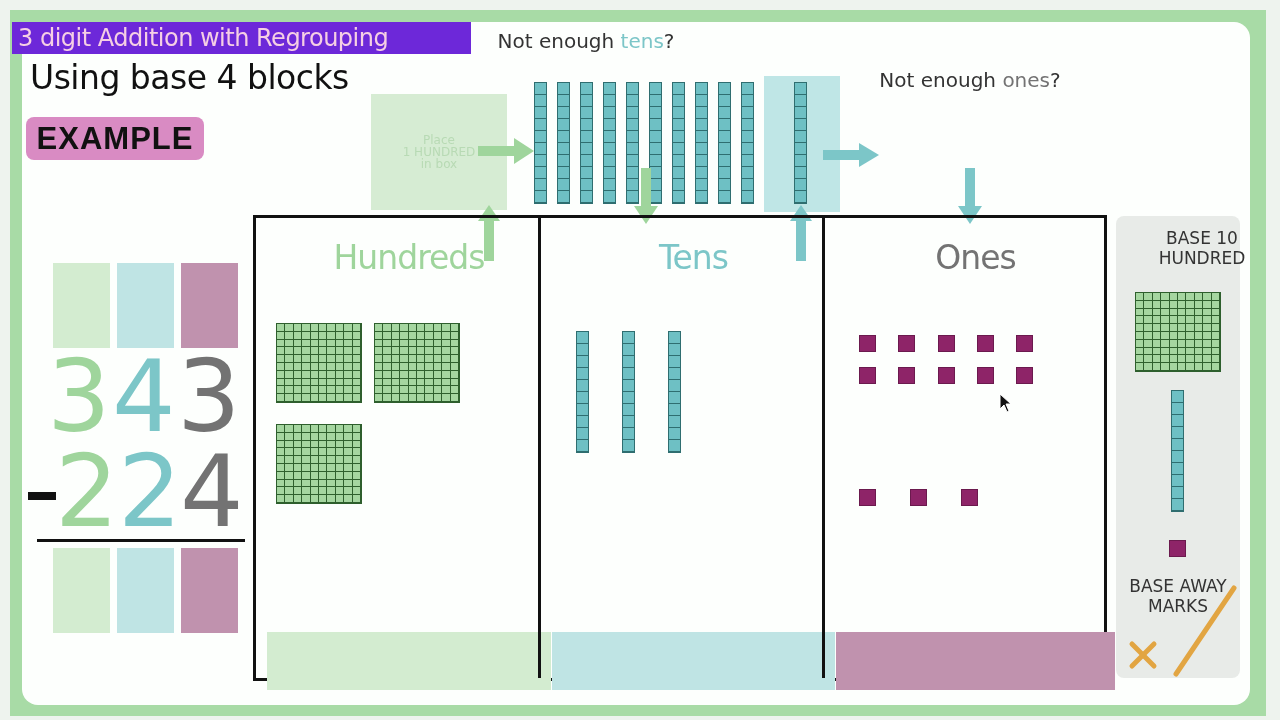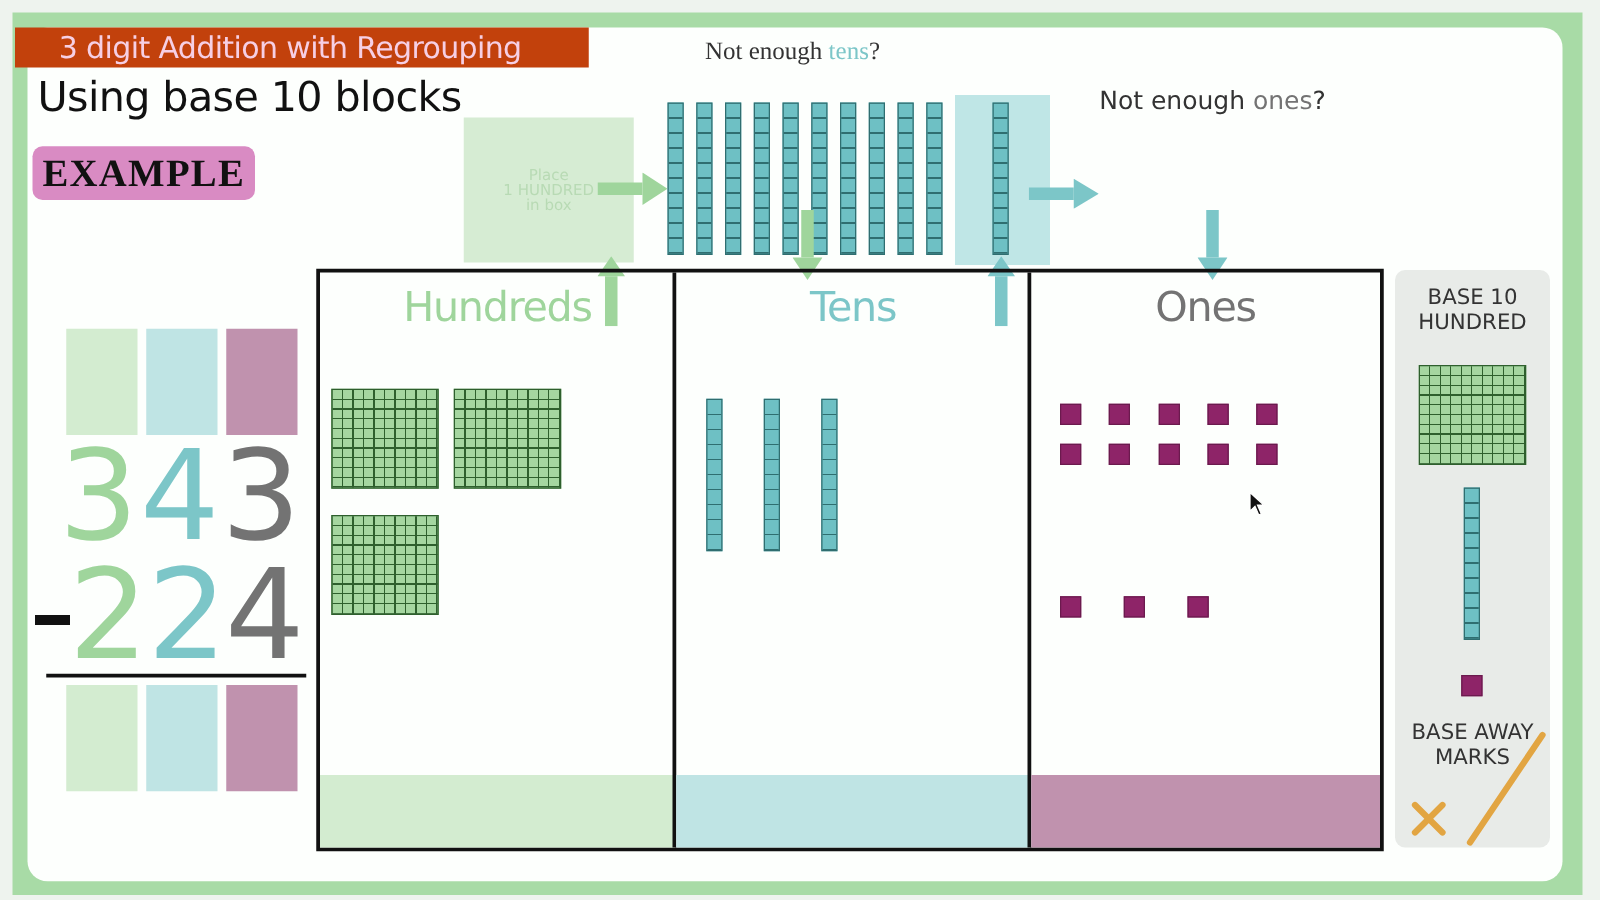--- a/index.html
+++ b/index.html
@@ -1,57 +1,57 @@
 <!DOCTYPE html>
 <html><head>
 <meta charset="utf-8">
 <style>
   html,body{margin:0;padding:0;}
   body{width:1280px;height:720px;background:#eef3ee;position:relative;overflow:hidden;font-family:"DejaVu Sans",sans-serif;}
   .frame{position:absolute;left:10px;top:10px;width:1256px;height:706px;background:#a8dba6;}
   .inner{position:absolute;left:22px;top:22px;width:1228px;height:683px;background:#fdfffd;border-radius:16px;}
   .abs{position:absolute;}
-  .title-bar{left:12px;top:22px;width:459px;height:32px;background:#c2410c;color:#f6cfe4;font-size:24px;line-height:32px;padding-left:35px;box-sizing:border-box;white-space:nowrap;font-family:"DejaVu Sans",sans-serif;letter-spacing:-0.5px;}
+  .title-bar{left:12px;top:22px;width:459px;height:32px;background:#6d28d9;color:#f6cfe4;font-size:24px;line-height:32px;padding-left:6px;box-sizing:border-box;white-space:nowrap;font-family:"DejaVu Sans",sans-serif;letter-spacing:-0.5px;}
   .subtitle{left:30px;top:58px;font-size:33px;color:#111;white-space:nowrap;font-family:"DejaVu Sans",sans-serif;letter-spacing:-0.5px;}
-  .example{left:26px;top:117px;width:178px;height:43px;background:#d98bc3;border-radius:8px;color:#111;font-size:31px;font-weight:bold;line-height:44px;text-align:center;font-family:Liberation Serif, serif;letter-spacing:1px;}
+  .example{left:26px;top:117px;width:178px;height:43px;background:#d98bc3;border-radius:8px;color:#111;font-size:31px;font-weight:bold;line-height:44px;text-align:center;font-family:Liberation Sans, sans-serif;letter-spacing:1px;}
   .trade-text{font-size:20px;color:#333;text-align:center;white-space:nowrap;line-height:25px;font-family:"DejaVu Sans",sans-serif;}
   .c-green{color:#9fd59c;}
   .c-teal{color:#7cc6c8;}
   .c-plum{color:#737373;}
   .hbox{left:371px;top:94px;width:136px;height:116px;background:#d6ecd3;}
   .hbox-text{left:0;top:40px;width:136px;text-align:center;color:#b8dab4;font-size:12px;line-height:12px;}
   .tbox{left:764px;top:76px;width:76px;height:136px;background:#bfe6e6;}
   .rod{position:absolute;width:13px;background:#6ec0c4;border:1px solid #2f6e70;box-sizing:border-box;
        background-image:repeating-linear-gradient(to bottom,#6ec0c4 0,#6ec0c4 calc(10% - 1px),#2f6e70 calc(10% - 1px),#2f6e70 10%);}
   .flat{position:absolute;width:86px;height:80px;box-sizing:border-box;border:1px solid #2e5f2d;background-color:#a5d6a0;
         background-image:
           repeating-linear-gradient(to right,transparent 0,transparent calc(10% - 1px),#2e5f2d calc(10% - 1px),#2e5f2d 10%),
           repeating-linear-gradient(to bottom,transparent 0,transparent calc(10% - 1px),#2e5f2d calc(10% - 1px),#2e5f2d 10%);}
   .unit{position:absolute;width:17px;height:17px;background:#8e2468;border:1px solid #6b1a4e;box-sizing:border-box;}
   .table{left:253px;top:215px;width:854px;height:466px;border:3px solid #111;box-sizing:border-box;}
-  .col{position:absolute;top:0;height:100%;box-sizing:border-box;}
+  .col{position:absolute;top:12px;height:100%;box-sizing:border-box;margin-left:11px;}
   .col-head{position:absolute;top:8px;width:100%;text-align:center;font-size:33px;letter-spacing:-1px;}
   .band{position:absolute;left:0;bottom:0;width:100%;height:58px;}
   .divider{position:absolute;top:0;width:3px;height:100%;background:#111;}
   .digit{position:absolute;font-size:100px;line-height:100px;font-family:"DejaVu Sans",sans-serif;}
   .swatch{position:absolute;width:57px;height:85px;}
   .legend-panel{left:1116px;top:216px;width:124px;height:462px;background:#e8ebe8;border-radius:8px;}
   .legend-text{position:absolute;width:100%;text-align:center;color:#333;font-size:17px;line-height:20px;}
 </style>
 </head>
 <body>
 
 <div class="frame"></div>
 <div class="inner"></div>
 
 <div class="abs title-bar">3 digit Addition with Regrouping</div>
-<div class="abs subtitle">Using base 10 blocks</div>
+<div class="abs subtitle">Using base 4 blocks</div>
 <div class="abs example">EXAMPLE</div>
 
-<div class="abs trade-text" style="left:479px;top:29px;width:310px;font-family:Liberation Serif, serif;">
+<div class="abs trade-text" style="left:431px;top:29px;width:310px;">
   <div><span>Not enough </span><span class="c-teal">tens</span><span>?</span></div>
 </div>
 
 <div class="abs trade-text" style="left:840px;top:68px;width:260px;">
   <div><span>Not enough </span><span class="c-plum">ones</span><span>?</span></div>
 </div>
 
 <div class="abs hbox">
   <div class="abs hbox-text">
     <div>Place</div>
@@ -158,21 +158,21 @@
     <div class="unit" style="left:141px;top:137px;"></div>
     <div class="unit" style="left:180px;top:137px;"></div>
     <div class="unit" style="left:23px;top:259px;"></div>
     <div class="unit" style="left:74px;top:259px;"></div>
     <div class="unit" style="left:125px;top:259px;"></div>
     <div class="band" style="background:#c092ae;"></div>
   </div>
 </div>
 
 <div class="abs legend-panel">
-  <div class="legend-text" style="top:12px;">
+  <div class="legend-text" style="top:12px;padding-left:24px;">
     <div>BASE 10</div>
     <div>HUNDRED</div>
   </div>
   <div class="flat" style="left:19px;top:76px;width:86px;height:80px;"></div>
   <div class="rod" style="left:55px;top:174px;height:122px;"></div>
   <div class="unit" style="left:53px;top:324px;"></div>
   <div class="legend-text" style="top:360px;">
     <div>BASE AWAY</div>
     <div>MARKS</div>
   </div>

